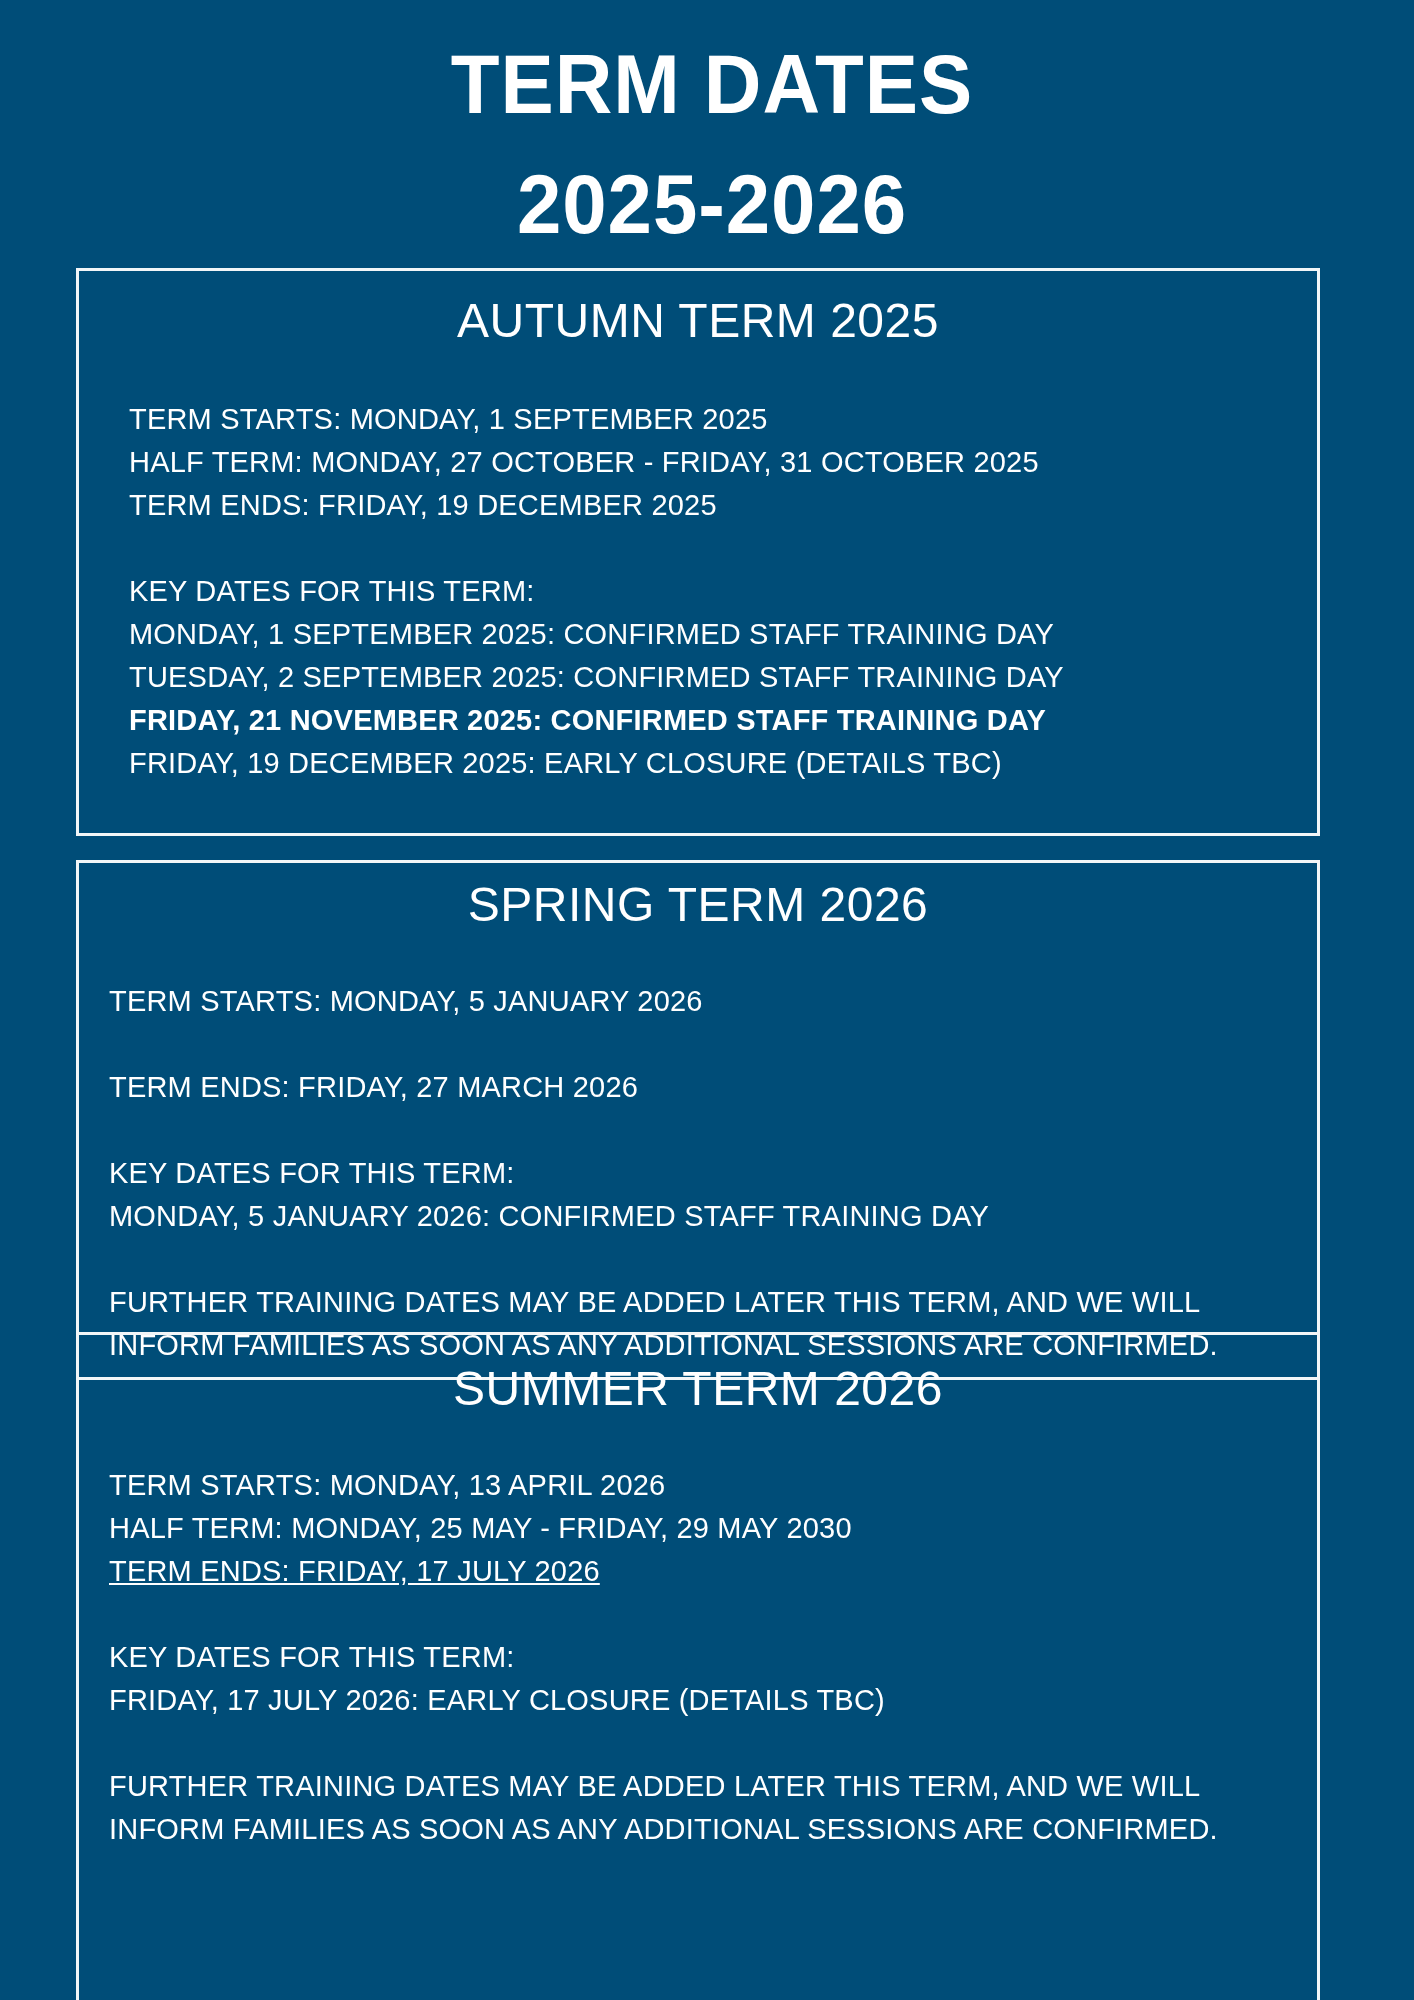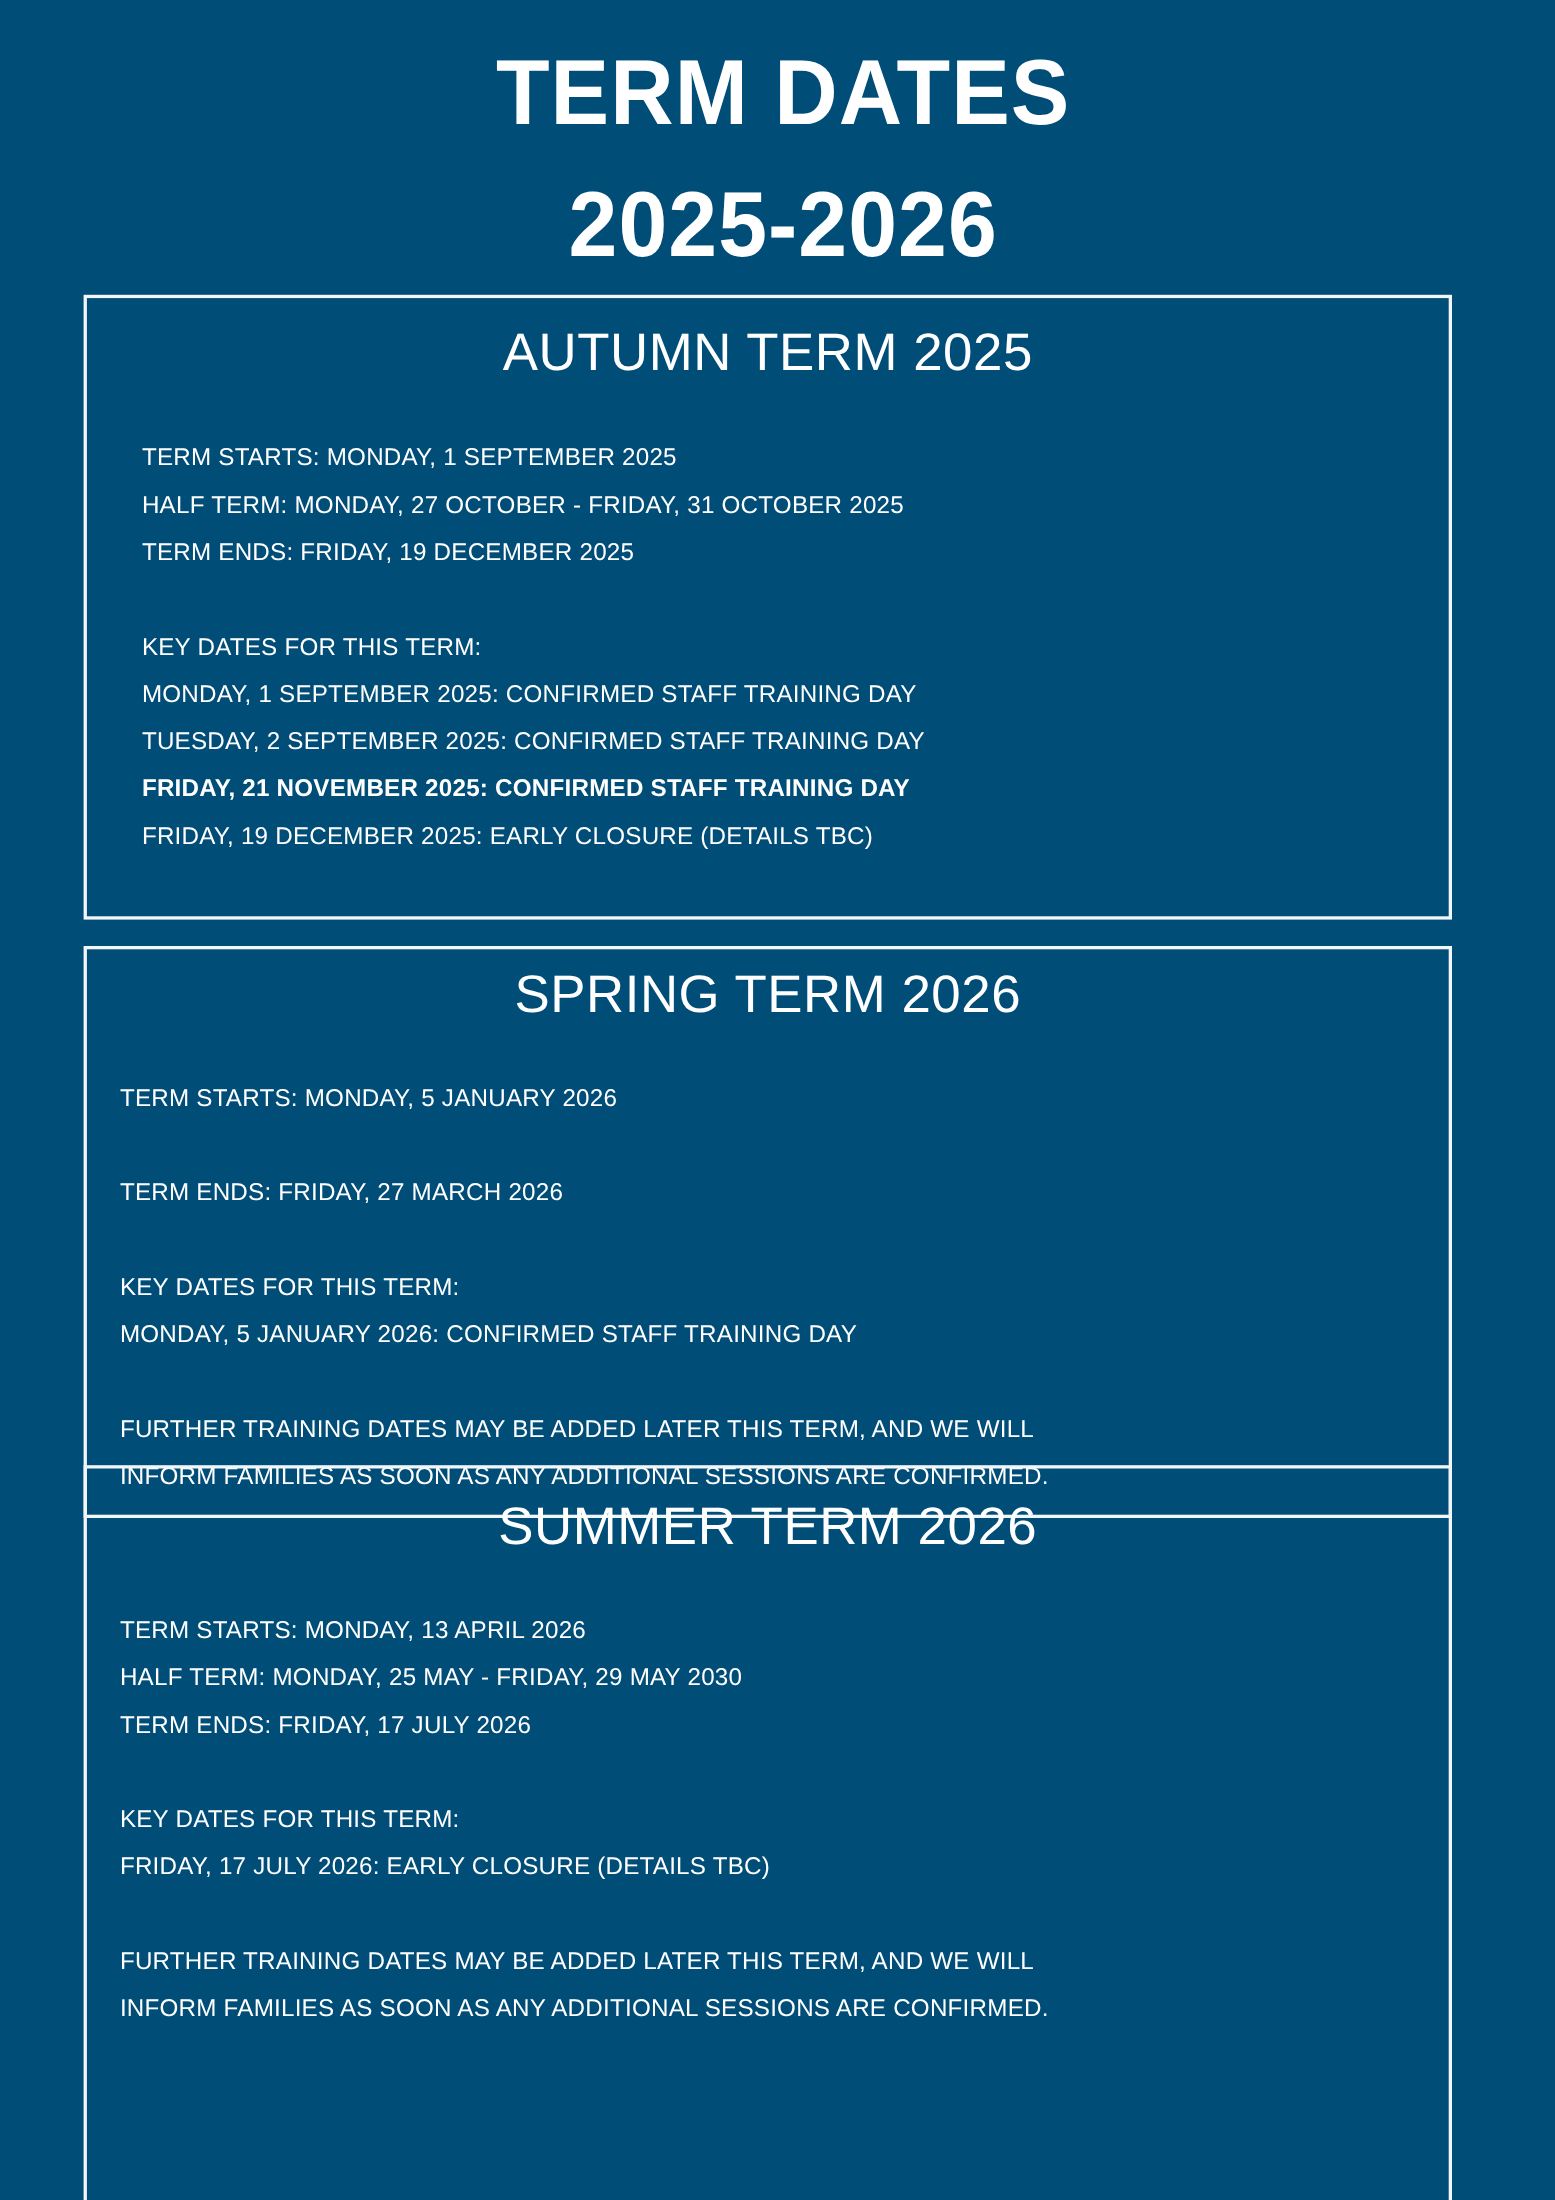--- a/index.html
+++ b/index.html
@@ -44,21 +44,21 @@
     position: absolute;
     left: 0;
     width: 100%;
     text-align: center;
     font-size: 48px;
     line-height: 1;
     letter-spacing: 0.5px;
   }
   .line {
     position: absolute;
-    font-size: 22px;
+    font-size: 29px;
     line-height: 1;
     white-space: nowrap;
     letter-spacing: 0.2px;
     text-align: center;
   }
 </style>
 </head>
 <body>
 
 <div class="title title-1">TERM DATES</div>
@@ -83,18 +83,18 @@
   <div class="line" style="left:30px; top:296px;">KEY DATES FOR THIS TERM:</div>
   <div class="line" style="left:30px; top:339px;">MONDAY, 5 JANUARY 2026: CONFIRMED STAFF TRAINING DAY</div>
   <div class="line" style="left:30px; top:425px;">FURTHER TRAINING DATES MAY BE ADDED LATER THIS TERM, AND WE WILL</div>
   <div class="line" style="left:30px; top:468px;">INFORM FAMILIES AS SOON AS ANY ADDITIONAL SESSIONS ARE CONFIRMED.</div>
 </section>
 
 <section class="term-box box-summer">
   <div class="term-heading" style="top:30px;">SUMMER TERM 2026</div>
   <div class="line" style="left:30px; top:136px;">TERM STARTS: MONDAY, 13 APRIL 2026</div>
   <div class="line" style="left:30px; top:179px;">HALF TERM: MONDAY, 25 MAY - FRIDAY, 29 MAY 2030</div>
-  <div class="line" style="left:30px; top:222px;">TERM ENDS: FRIDAY, 17 JULY 2026</div>
+  <div class="line" style="left:30px; top:222px;text-decoration:underline;">TERM ENDS: FRIDAY, 17 JULY 2026</div>
   <div class="line" style="left:30px; top:308px;">KEY DATES FOR THIS TERM:</div>
   <div class="line" style="left:30px; top:351px;">FRIDAY, 17 JULY 2026: EARLY CLOSURE (DETAILS TBC)</div>
   <div class="line" style="left:30px; top:437px;">FURTHER TRAINING DATES MAY BE ADDED LATER THIS TERM, AND WE WILL</div>
   <div class="line" style="left:30px; top:480px;">INFORM FAMILIES AS SOON AS ANY ADDITIONAL SESSIONS ARE CONFIRMED.</div>
 </section>
 
 </body></html>

